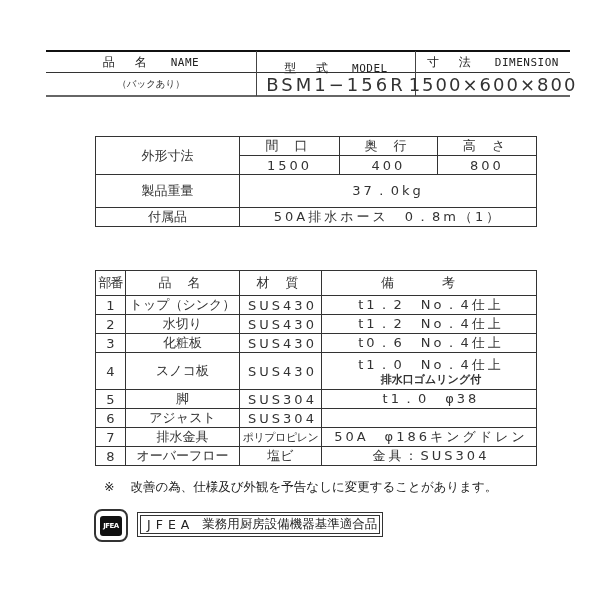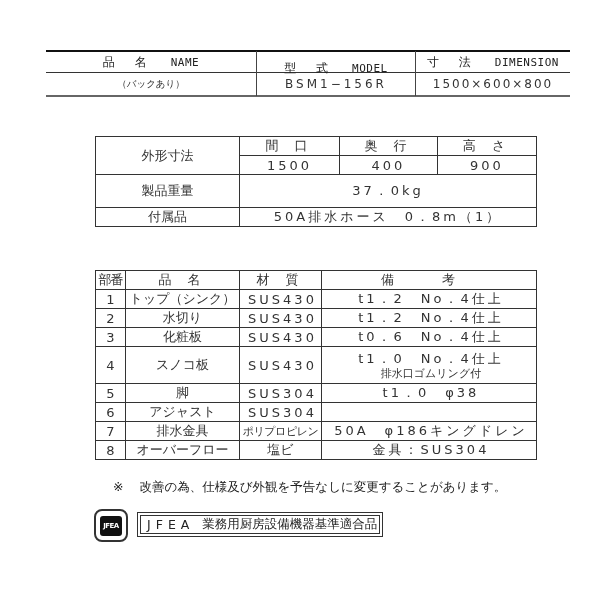--- a/index.html
+++ b/index.html
@@ -12,35 +12,35 @@
     .title-table .hline-top { position:absolute; left:0; right:0; top:0; height:2px; background:#111; }
     .title-table .hline-mid { position:absolute; left:0; right:0; top:22px; height:1px; background:#333; }
     .title-table .hline-bot { position:absolute; left:0; right:0; top:45px; height:2px; background:#666; }
     .title-table .vline { position:absolute; top:1px; height:45px; width:1px; background:#444; }
     .title-table .cell { position:absolute; display:flex; align-items:center; justify-content:center; text-align:center; }
     .hdr-txt { font-size: 12px; letter-spacing: 0.5px; color:#222; }
     .hdr-txt .ja { letter-spacing: 8px; margin-right: 2px; }
     .hdr-txt .en { font-family: "DejaVu Sans Mono", "Liberation Mono", monospace; font-size: 11px; letter-spacing: 0.5px; padding-left: 14px; }
     .prod-name { font-size: 9.5px; line-height: 10px; color:#333; }
     .prod-name .l2 { display:block; }
-    .big-val { font-size: 12px; letter-spacing: 3px; color:#333; }
+    .big-val { font-size: 18px; letter-spacing: 3px; color:#333; }
 
     
     table.grid { border-collapse: collapse; position: absolute; table-layout: fixed; }
     table.grid td { border: 1px solid #333; padding: 0; text-align: center; vertical-align: middle;
                     font-size: 13px; color: #333; overflow: hidden; white-space: nowrap; }
     .spaced { letter-spacing: 3px; }
     .wide { letter-spacing: 6px; }
     .left { text-align: right; padding-left: 4px !important; }
     .small { font-size: 11px !important; }
-    .note-line { display:block; font-size: 11px; line-height: 14px; letter-spacing: 0; }
+    .note-line { display:block; font-size: 11px; line-height: 14px; letter-spacing: 0; font-weight: bold; }
     .rem-line { display:block; line-height: 17px; }
 
     
-    .notice { left: 104px; top: 479px; font-size: 12.5px; color:#222; white-space: nowrap; margin-left: 9px; }
+    .notice { left: 104px; top: 479px; font-size: 12.5px; color:#222; white-space: nowrap; }
     .notice .mark { margin-right: 12px; }
     .logo { left: 94px; top: 509px; width: 34px; height: 33px; border: 2px solid #333; border-radius: 8px;
             display:flex; align-items:center; justify-content:center; }
     .logo-inner { width: 22px; height: 20px; background:#111; border-radius: 3px; color:#fff;
                   font-size: 7px; font-weight: bold; display:flex; align-items:center; justify-content:center; letter-spacing:-0.5px; }
     .jfea-box { left: 137px; top: 512px; width: 246px; height: 25px; border: 1px solid #333; padding: 2px; }
     .jfea-inner { width: 100%; height: 100%; border: 1px solid #333; box-sizing: border-box;
                   display:flex; align-items:center; padding-left: 6px; font-size: 12.5px; color:#222; white-space: nowrap; }
     .jfea-inner .abbr { letter-spacing: 5px; margin-right: 8px; }
   </style>
@@ -84,42 +84,42 @@
   <tbody>
       <tr style="height:18px">
     <td rowspan="2">外形寸法</td>
     <td class="wide">間 口</td>
     <td class="wide">奥 行</td>
     <td class="wide">高 さ</td>
   </tr>
   <tr style="height:19px">
     <td class="spaced">1500</td>
     <td class="spaced">400</td>
-    <td class="spaced">900</td>
+    <td class="spaced">800</td>
   </tr>
   <tr style="height:33px">
     <td>製品重量</td>
     <td colspan="3" class="spaced">37．0kg</td>
   </tr>
   <tr style="height:19px">
     <td>付属品</td>
     <td colspan="3" class="spaced">50A排水ホース　0．8m（1）</td>
   </tr>
 </tbody>
   </table>
 
 <table class="grid" style="left:95px;top:270px;width:441px;height:190px">
   <colgroup>
       <col style="width:30px">
       <col style="width:114px">
       <col style="width:82px">
       <col style="width:215px">
     </colgroup>
   <tbody>
-      <tr style="height:19px">
+      <tr style="height:25px">
     <td style="letter-spacing:-1px">部番</td>
     <td class="wide">品 名</td>
     <td class="wide">材 質</td>
     <td style="letter-spacing:22px">備 考</td>
   </tr>
   <tr style="height:19px">
     <td>1</td>
     <td>トップ（シンク）</td>
     <td class="spaced left">SUS430</td>
     <td class="spaced left">t1．2　No．4仕上</td>

